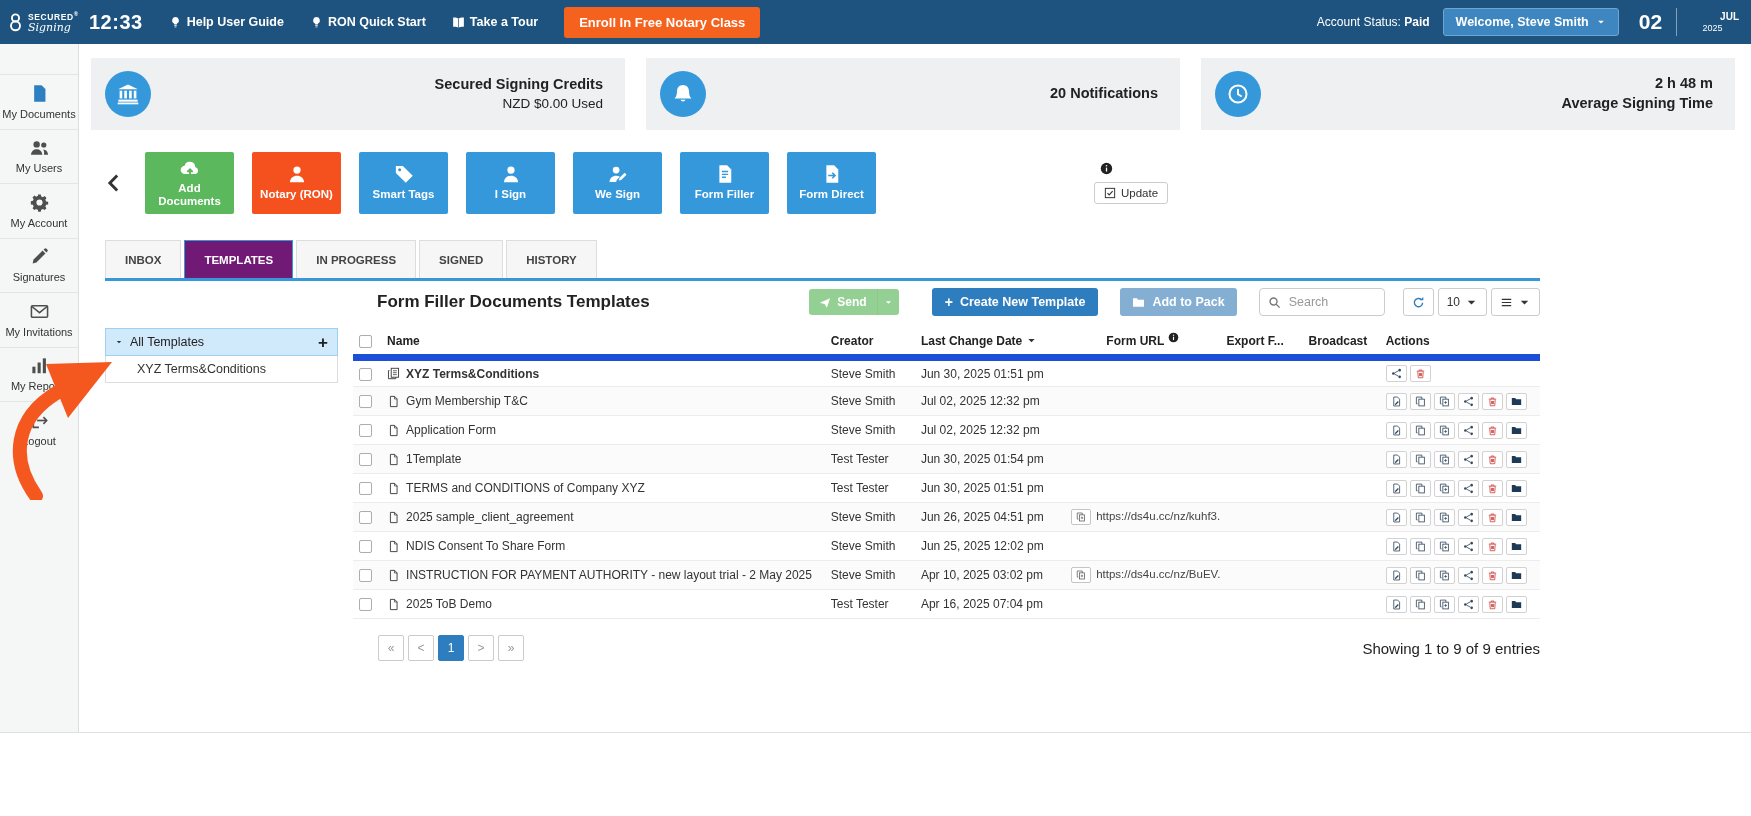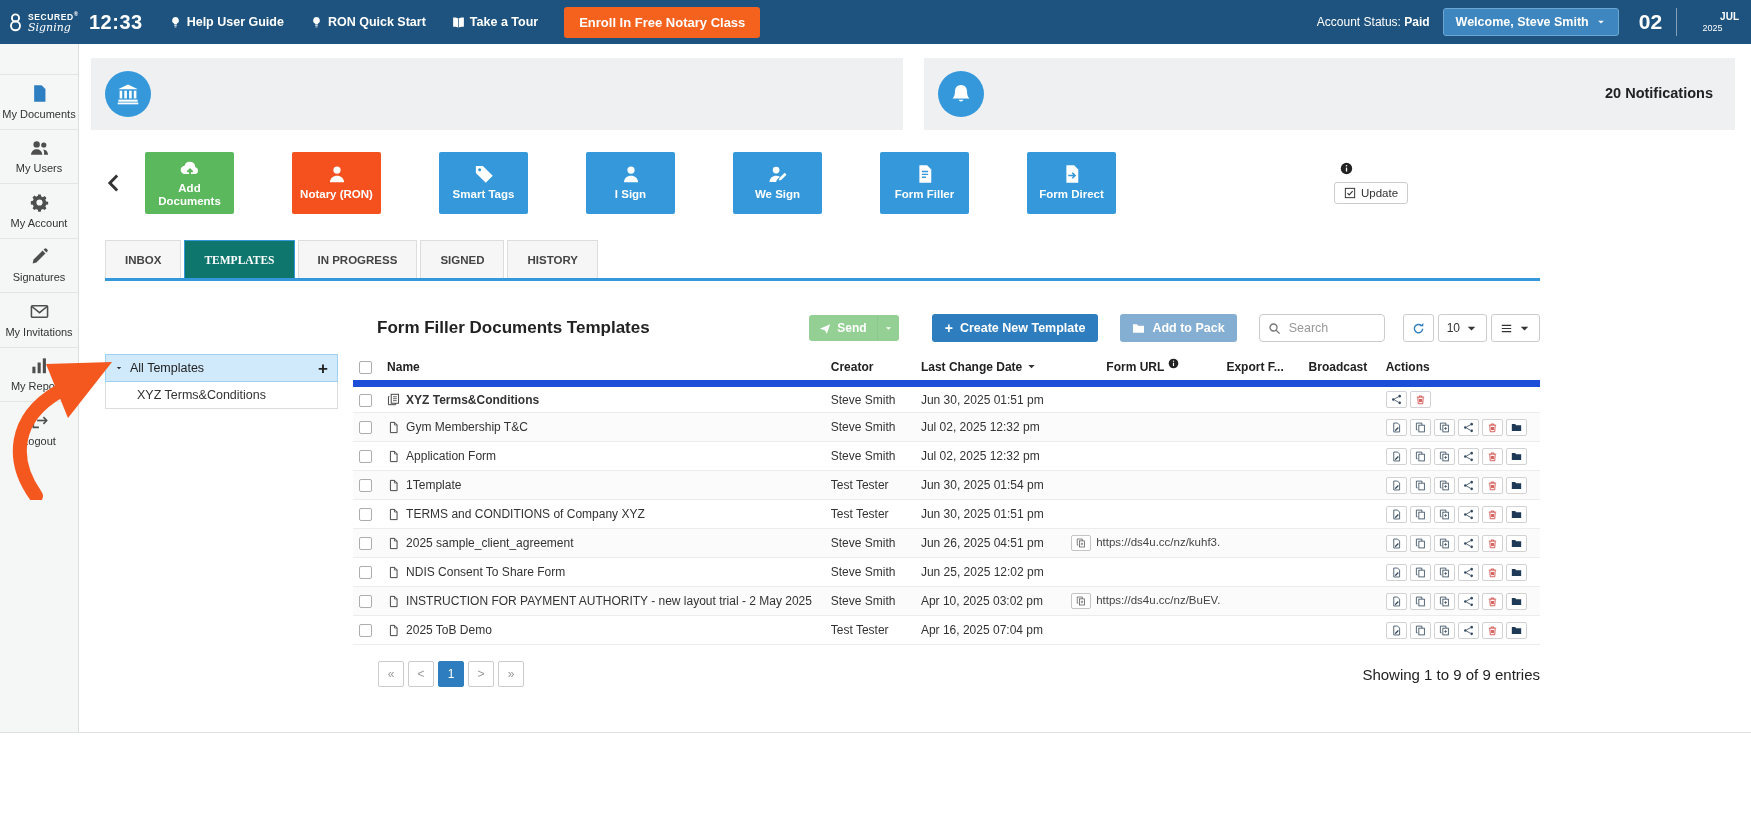--- a/index.html
+++ b/index.html
@@ -41,37 +41,37 @@
   .stats{display:flex;gap:21px;margin:14px 16px 0 12px;}
   .stat-card{flex:1;height:72px;background:#eef0f1;display:flex;align-items:center;justify-content:space-between;padding:0 22px 0 14px;}
   .stat-icon{width:46px;height:46px;border-radius:50%;background:#3498db;color:#fff;display:flex;align-items:center;justify-content:center;flex:none;}
   .stat-icon .icn{width:22px;height:22px;}
   .stat-text{text-align:right;font-size:13.5px;color:#222;line-height:1.35;}
   .stat-text .b{font-weight:bold;font-size:14.5px;}
 
   
   .actions-row{display:flex;align-items:center;margin:22px 0 0 24px;}
   .collapse-btn{width:22px;height:22px;color:#333;margin-right:20px;cursor:pointer;}
-  .action-btns{display:flex;gap:40px;}
+  .action-btns{display:flex;}
   .action-btn{width:89px;height:62px;margin-right:18px;border:none;border-radius:2px;color:#fff;display:flex;flex-direction:column;align-items:center;justify-content:center;gap:4px;cursor:pointer;font-family:inherit;}
   .action-btn>.icn{width:20px;height:20px;}
   .action-btn .lbl{font-size:11.5px;font-weight:bold;line-height:1.15;padding:0 4px;}
   .update-col{margin-left:200px;display:flex;flex-direction:column;align-items:flex-start;gap:7px;}
   .update-col .info{width:13px;height:13px;color:#222;margin-left:6px;cursor:pointer;}
   .update-btn{display:flex;align-items:center;gap:5px;background:#fff;border:1px solid #ccc;border-radius:3px;font-size:11.5px;color:#333;padding:4px 9px;cursor:pointer;font-family:inherit;}
   .update-btn .icn{width:12px;height:12px;}
 
   
   .tabs{display:flex;margin:26px 211px 0 26px;border-bottom:3px solid #3598db;}
   .tab{height:38px;display:flex;align-items:center;padding:0 19px;font-size:11.5px;font-weight:bold;color:#444;background:#f6f6f6;border:1px solid #ddd;border-bottom:none;cursor:pointer;margin-right:3px;white-space:nowrap;}
-  .tab.active{background:#0f766e;color:#fff;border-color:#3598db;font-family:Liberation Serif, serif;}
+  .tab.active{background:#701a75;color:#fff;border-color:#3598db;}
 
   
   .panel{margin:0 211px 0 26px;}
-  .toolbar{display:flex;align-items:center;margin-top:33px;}
+  .toolbar{display:flex;align-items:center;margin-top:7px;}
   .panel-title{font-size:17px;font-weight:bold;color:#222;margin-left:272px;white-space:nowrap;}
   .toolbar-right{margin-left:auto;display:flex;align-items:center;}
   .send-group{display:flex;opacity:.65;}
   .send-main{background:#5cb85c;color:#fff;font-size:12px;font-weight:bold;padding:6px 10px;border:none;border-radius:3px 0 0 3px;display:flex;align-items:flex-end;gap:6px;cursor:pointer;font-family:inherit;}
   .send-main .icn{width:12px;height:12px;}
   .send-caret{background:#5cb85c;border:none;border-left:1px solid #4cae4c;border-radius:0 3px 3px 0;display:flex;align-items:center;padding:0 6px;color:#fff;cursor:pointer;}
   .caret-xs{width:9px;height:9px;}
   .create-btn{margin-left:33px;background:#2e7dbf;color:#fff;font-size:12.5px;font-weight:bold;border:none;border-radius:3px;padding:7px 13px;display:flex;gap:7px;align-items:center;cursor:pointer;font-family:inherit;white-space:nowrap;}
   .create-btn .plus{font-size:14px;font-weight:bold;line-height:1;}
   .pack-btn{margin-left:22px;background:#84aed2;color:#fff;font-size:12.5px;font-weight:bold;border:none;border-radius:3px;padding:7px 12px;display:flex;gap:7px;align-items:center;cursor:pointer;font-family:inherit;white-space:nowrap;}
@@ -284,34 +284,52 @@
                   <rect x="1.9" y="5.6" width="1.9" height="5.6"></rect>
                   <rect x="5.3" y="5.6" width="1.9" height="5.6"></rect>
                   <rect x="8.8" y="5.6" width="1.9" height="5.6"></rect>
                   <rect x="12.2" y="5.6" width="1.9" height="5.6"></rect>
                   <rect x="1" y="12.1" width="14" height="1.5"></rect>
                   <rect x=".5" y="14.2" width="15" height="1.3"></rect>
                 </g>
               </svg>
             </span>
           </div>
+          <div class="stat-text">
+            <div class="b">Secured Signing Credits</div>
+            <div>NZD $0.00 Used</div>
+          </div>
         </div>
         <div class="stat-card">
           <div class="stat-icon">
             <span class="icn">
               <svg viewBox="0 0 16 16" xmlns="http://www.w3.org/2000/svg">
                 <g fill="currentColor">
                   <path d="M8 1.4c-2.7 0-4.4 2-4.4 4.8 0 3.3-1.1 4.2-1.7 5h12.2c-.6-.8-1.7-1.7-1.7-5 0-2.8-1.7-4.8-4.4-4.8z"></path>
                   <path d="M6.2 12.2a1.9 1.9 0 0 0 3.6 0z"></path>
                 </g>
               </svg>
             </span>
           </div>
           <div class="stat-text">
             <div class="b">20 Notifications</div>
+          </div>
+        </div>
+        <div class="stat-card">
+          <div class="stat-icon">
+            <span class="icn">
+              <svg viewBox="0 0 16 16" xmlns="http://www.w3.org/2000/svg">
+                <circle cx="8" cy="8" r="6.2" fill="none" stroke="currentColor" stroke-width="1.5"></circle>
+                <path d="M8 4.4v3.8l2.7 1.6" fill="none" stroke="currentColor" stroke-width="1.4"></path>
+              </svg>
+            </span>
+          </div>
+          <div class="stat-text">
+            <div class="b">2 h 48 m</div>
+            <div class="b">Average Signing Time</div>
           </div>
         </div>
       </div>
 
     <div class="actions-row">
       <span class="icn collapse-btn">
           <svg viewBox="0 0 16 16" xmlns="http://www.w3.org/2000/svg">
             <path d="M10.3 2.6L5 8l5.3 5.4" fill="none" stroke="currentColor" stroke-width="2.1"></path>
           </svg>
         </span>

